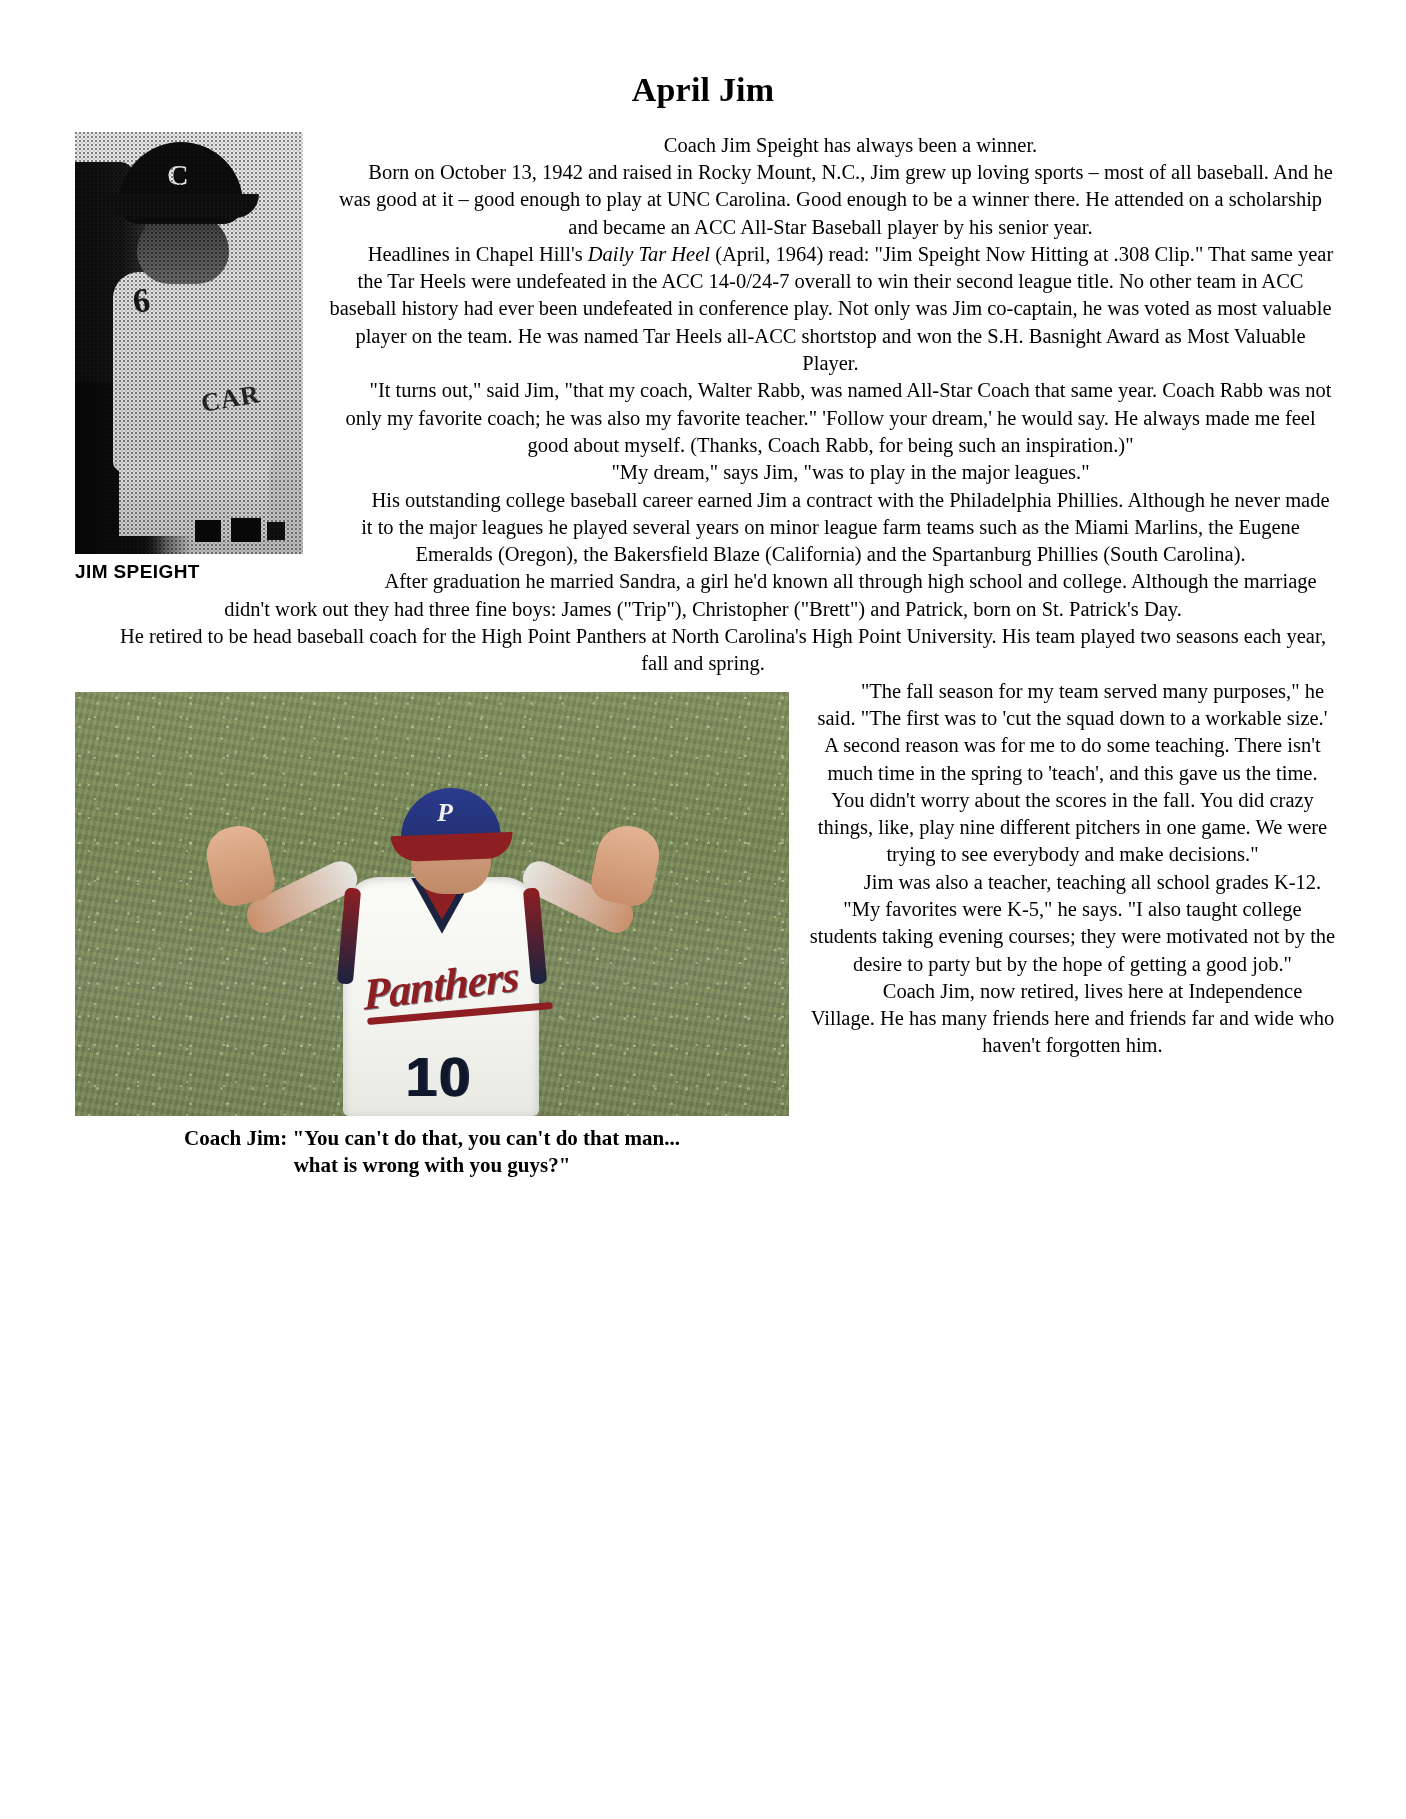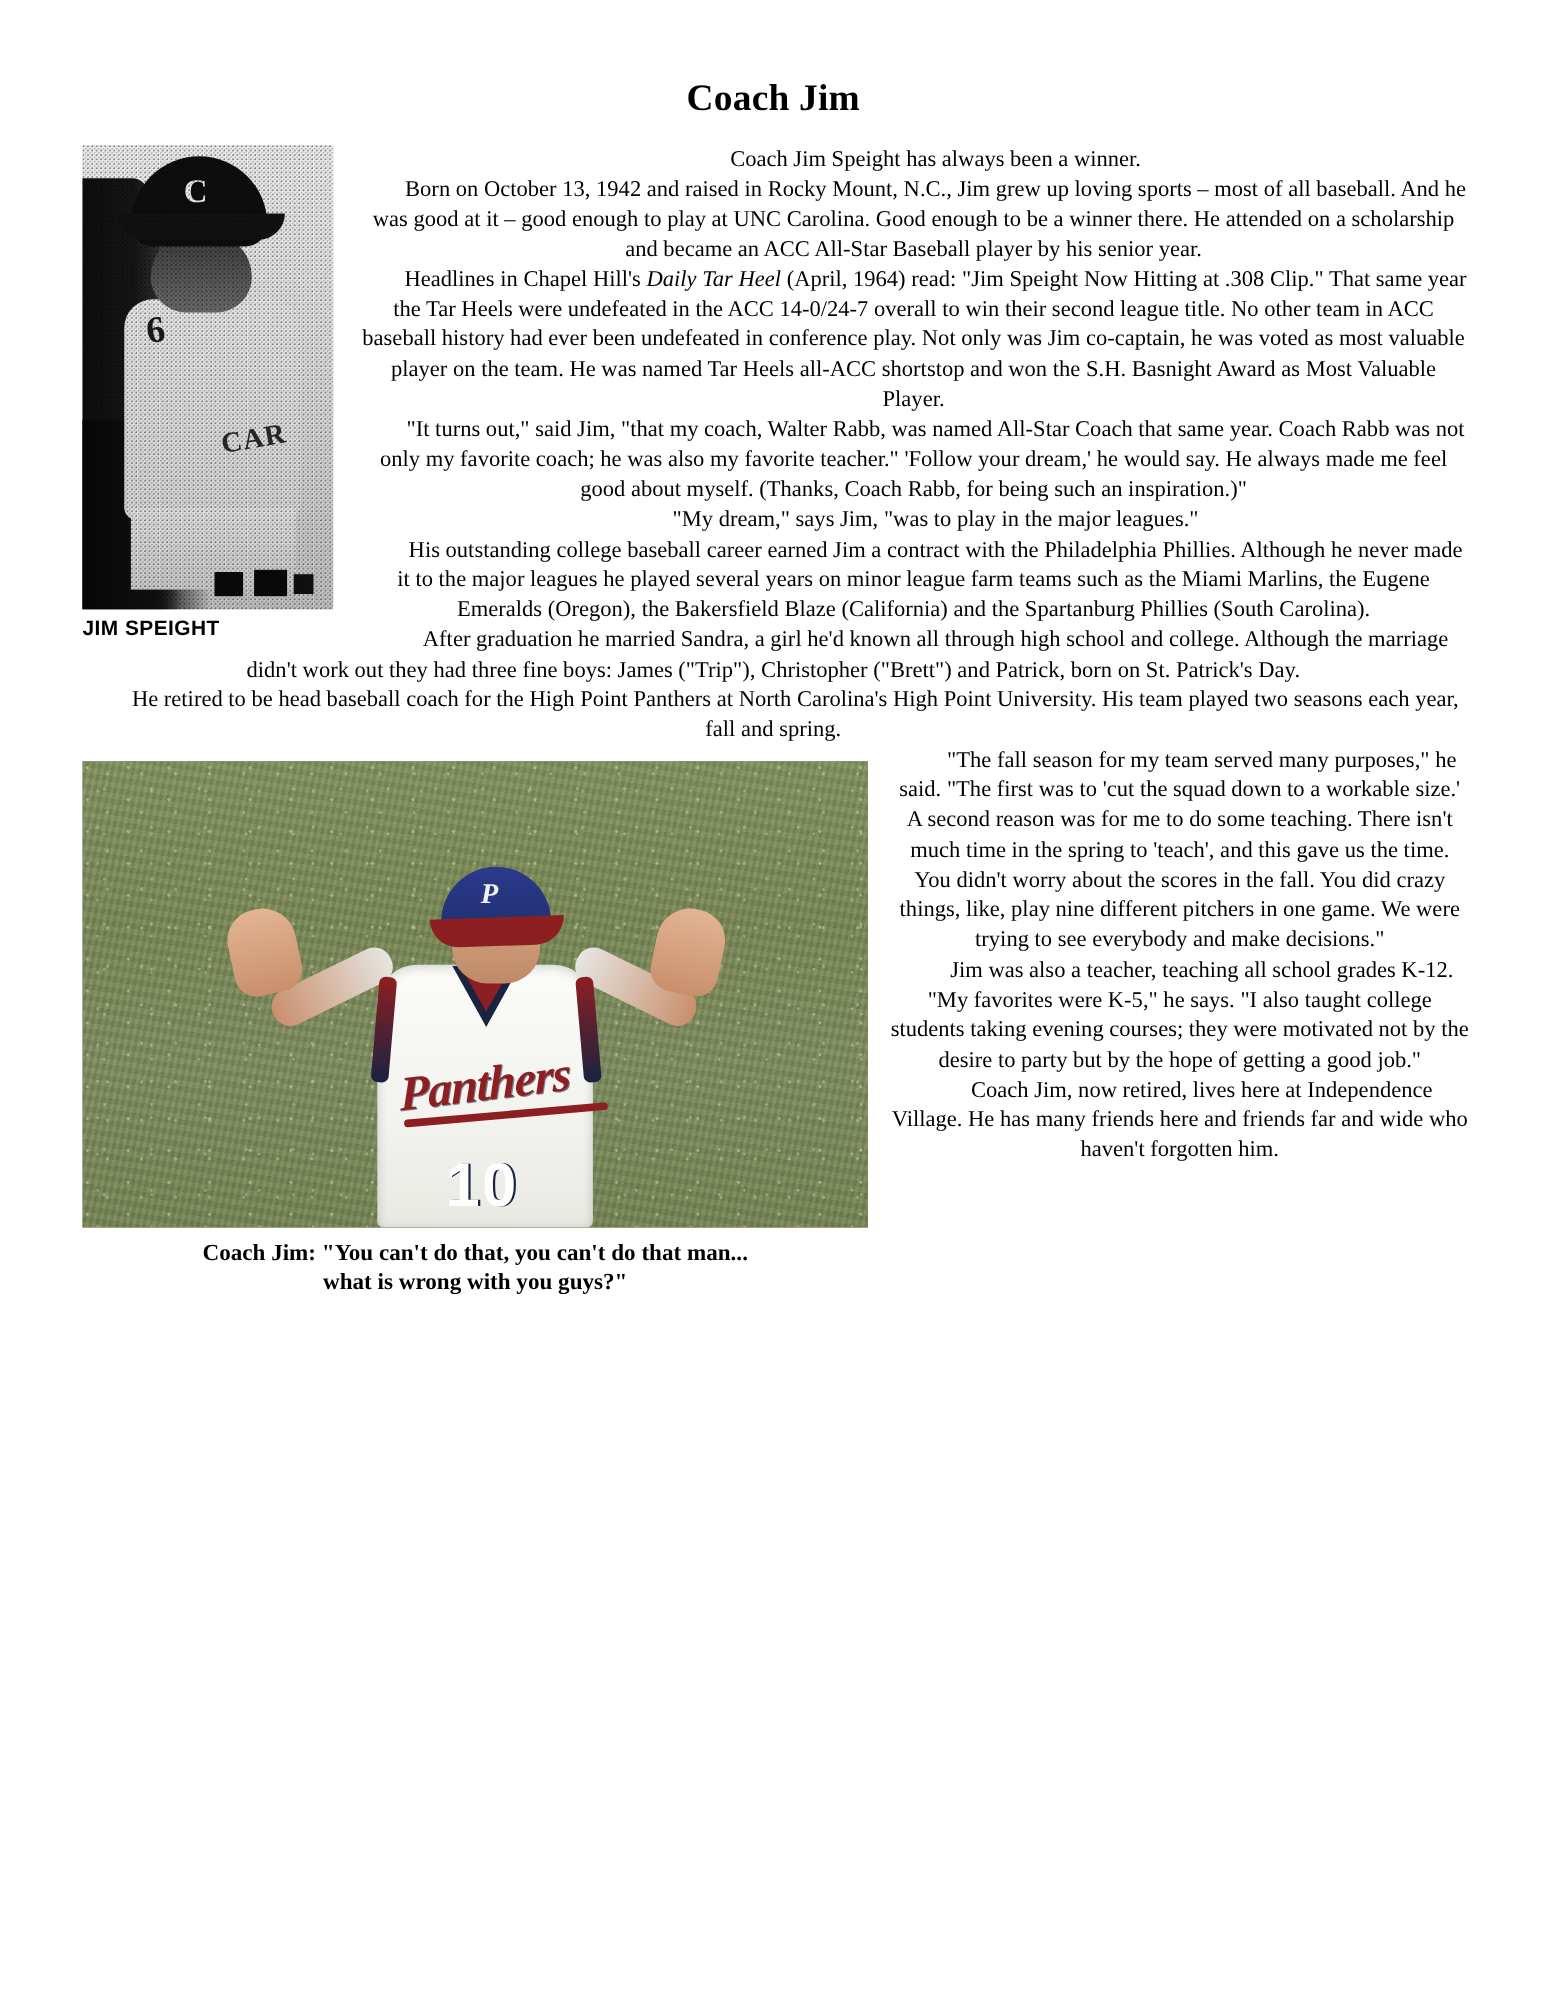--- a/index.html
+++ b/index.html
@@ -194,21 +194,21 @@
     letter-spacing:-1px;
   }
   .photo-color .scriptline {
     position:absolute; left:292px; top:318px; width:186px; height:7px;
     background:#8d1f22; transform:rotate(-5deg);
     border-radius:4px;
   }
   .photo-color .jnum {
     position:absolute; left:330px; top:352px;
     font-family:"Liberation Sans", sans-serif;
-    font-weight:bold; font-size:56px; color:#ffffff;
+    font-weight:bold; font-size:56px; color:#0f172a;
     letter-spacing:2px;
     text-shadow:2px 0 0 #1a2340;
   }
   
   .photo-color .head {
     position:absolute; left:336px; top:118px; width:80px; height:84px;
     background:linear-gradient(180deg,#d8a98a,#c08a68);
     border-radius:40px 40px 32px 32px;
   }
   .photo-color .cap {
@@ -258,21 +258,21 @@
     margin-top:9px;
   }
 
   .clearfix::after { content:""; display:block; clear:both; }
 </style>
 </head>
 <body>
 
 <div class="page">
 
-  <h1 class="title">Coach Jim</h1>
+  <h1 class="title">April Jim</h1>
 
   <div class="body-area clearfix">
 
     <div class="figure-top">
       <div class="photo-bw">
         <div class="bg"></div>
         <div class="mass-left"></div>
         <div class="mass-left2"></div>
         <div class="torso"></div>
         <div class="pants"></div>

